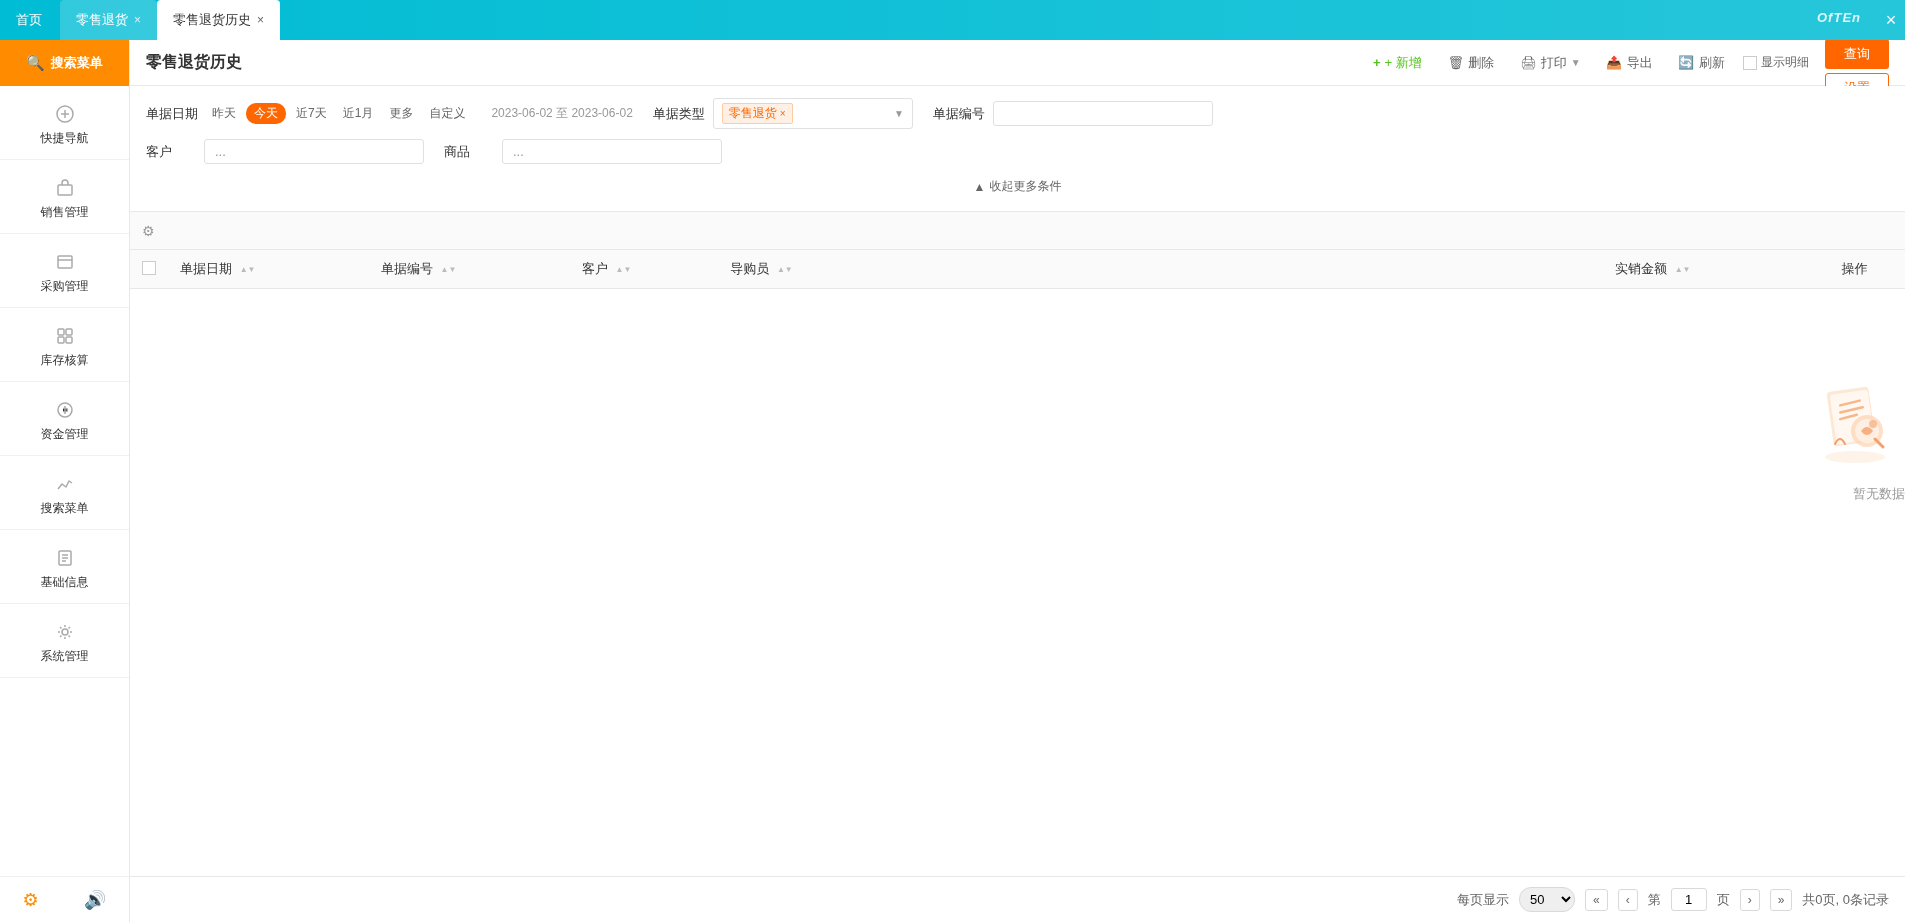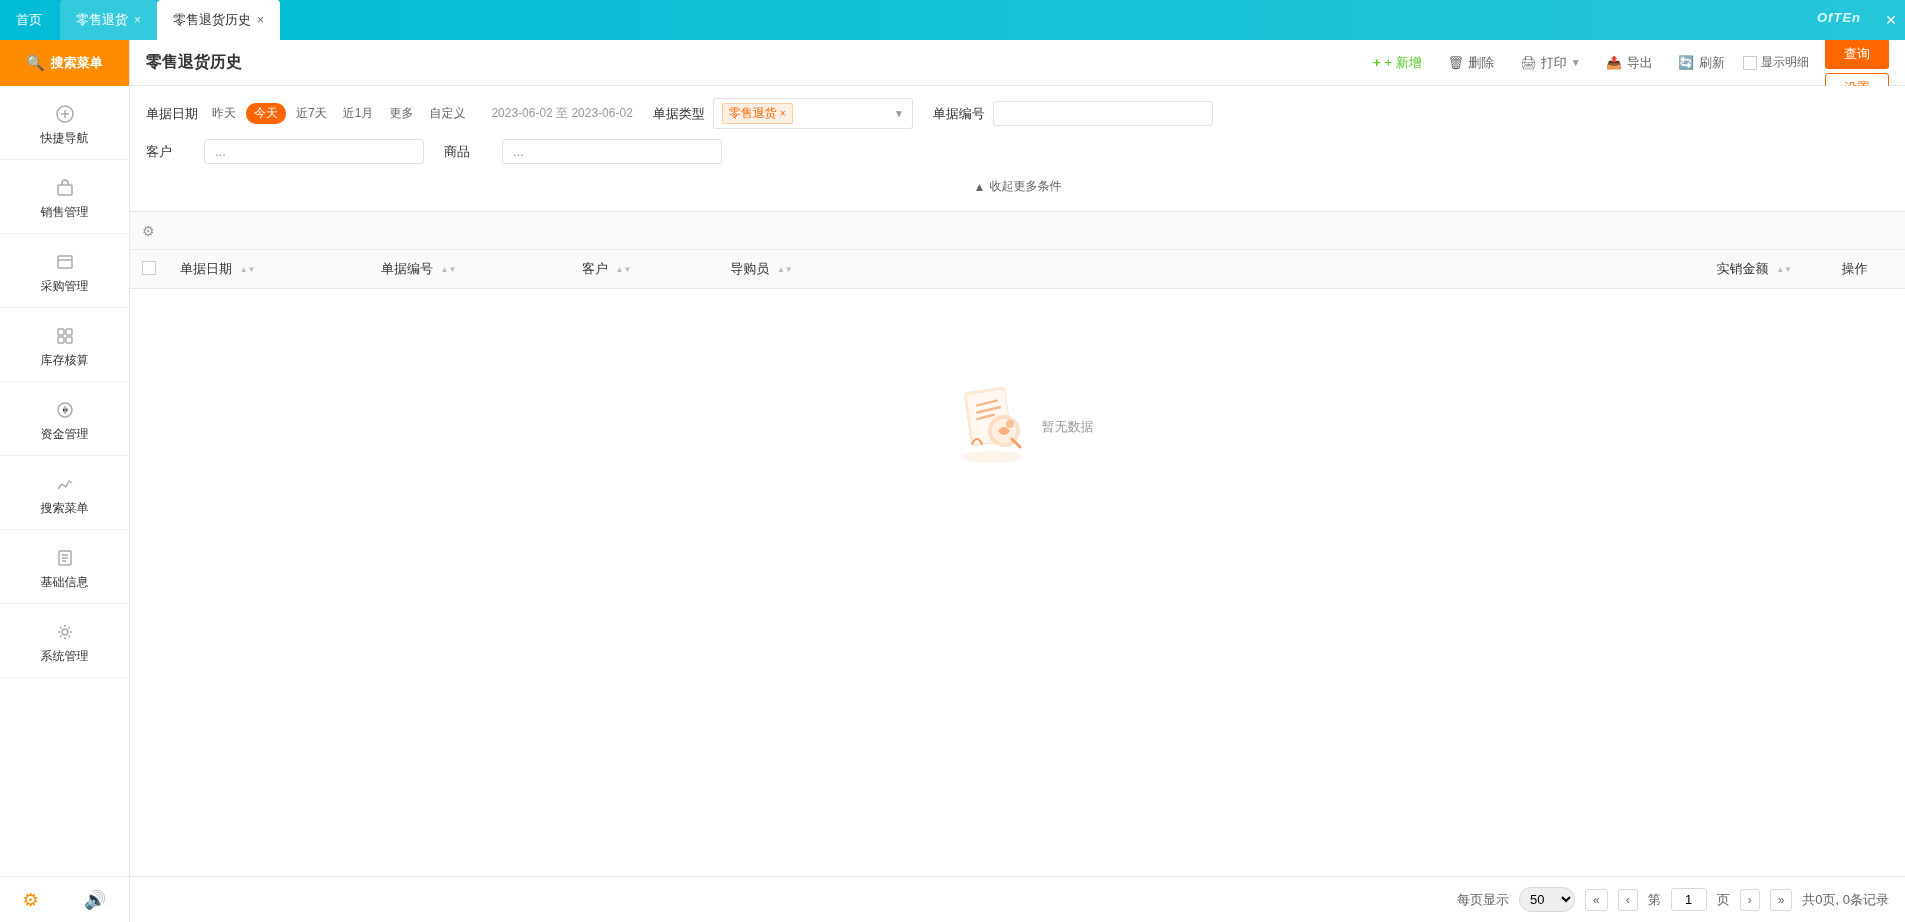--- a/index.html
+++ b/index.html
@@ -352,26 +352,25 @@
       line-height: 1;
     }
     .th-checkbox {
       width: 36px;
       text-align: center;
     }
     .th-actions {
       text-align: center;
     }
     .th-amount {
-      text-align: right;
     }
     .empty-state {
       display: flex;
-      flex-direction: row;
-      align-items: center;
+      flex-direction: column;
+      align-items: flex-end;
       justify-content: center;
       padding: 80px 0 40px;
     }
     .empty-icon {
       width: 100px;
       height: 100px;
       margin-bottom: 16px;
     }
     .empty-text {
       font-size: 13px;

